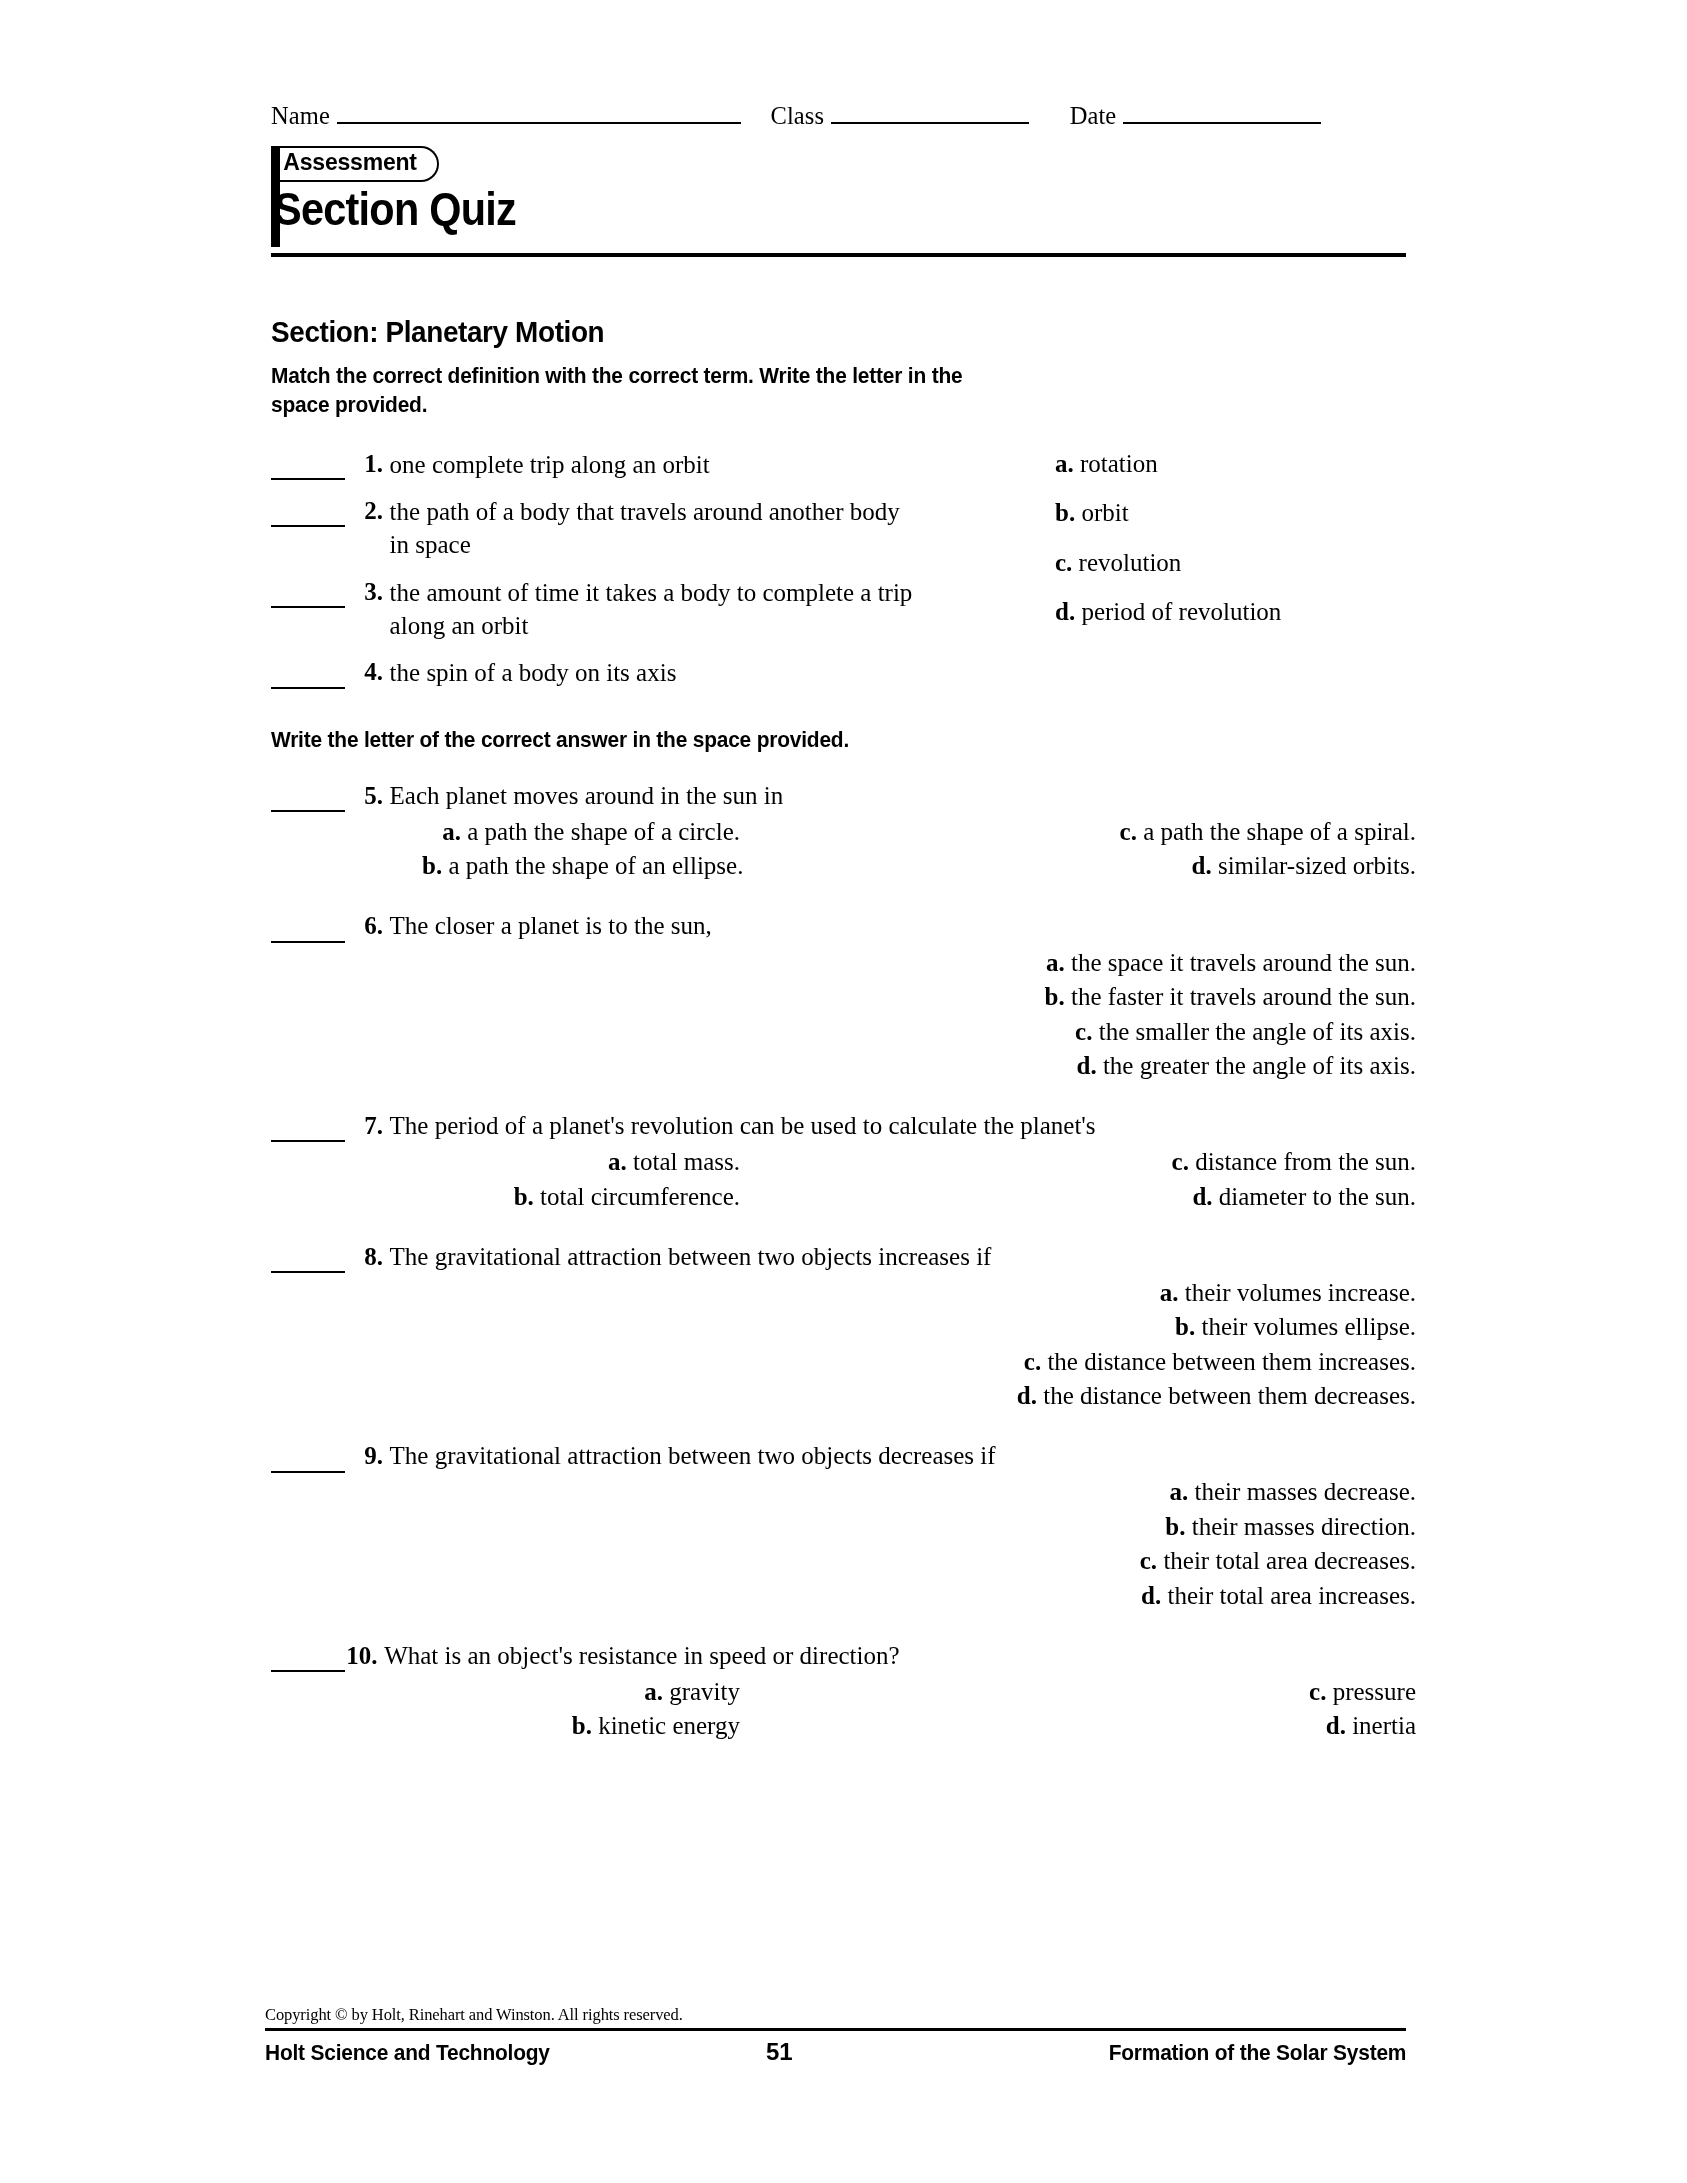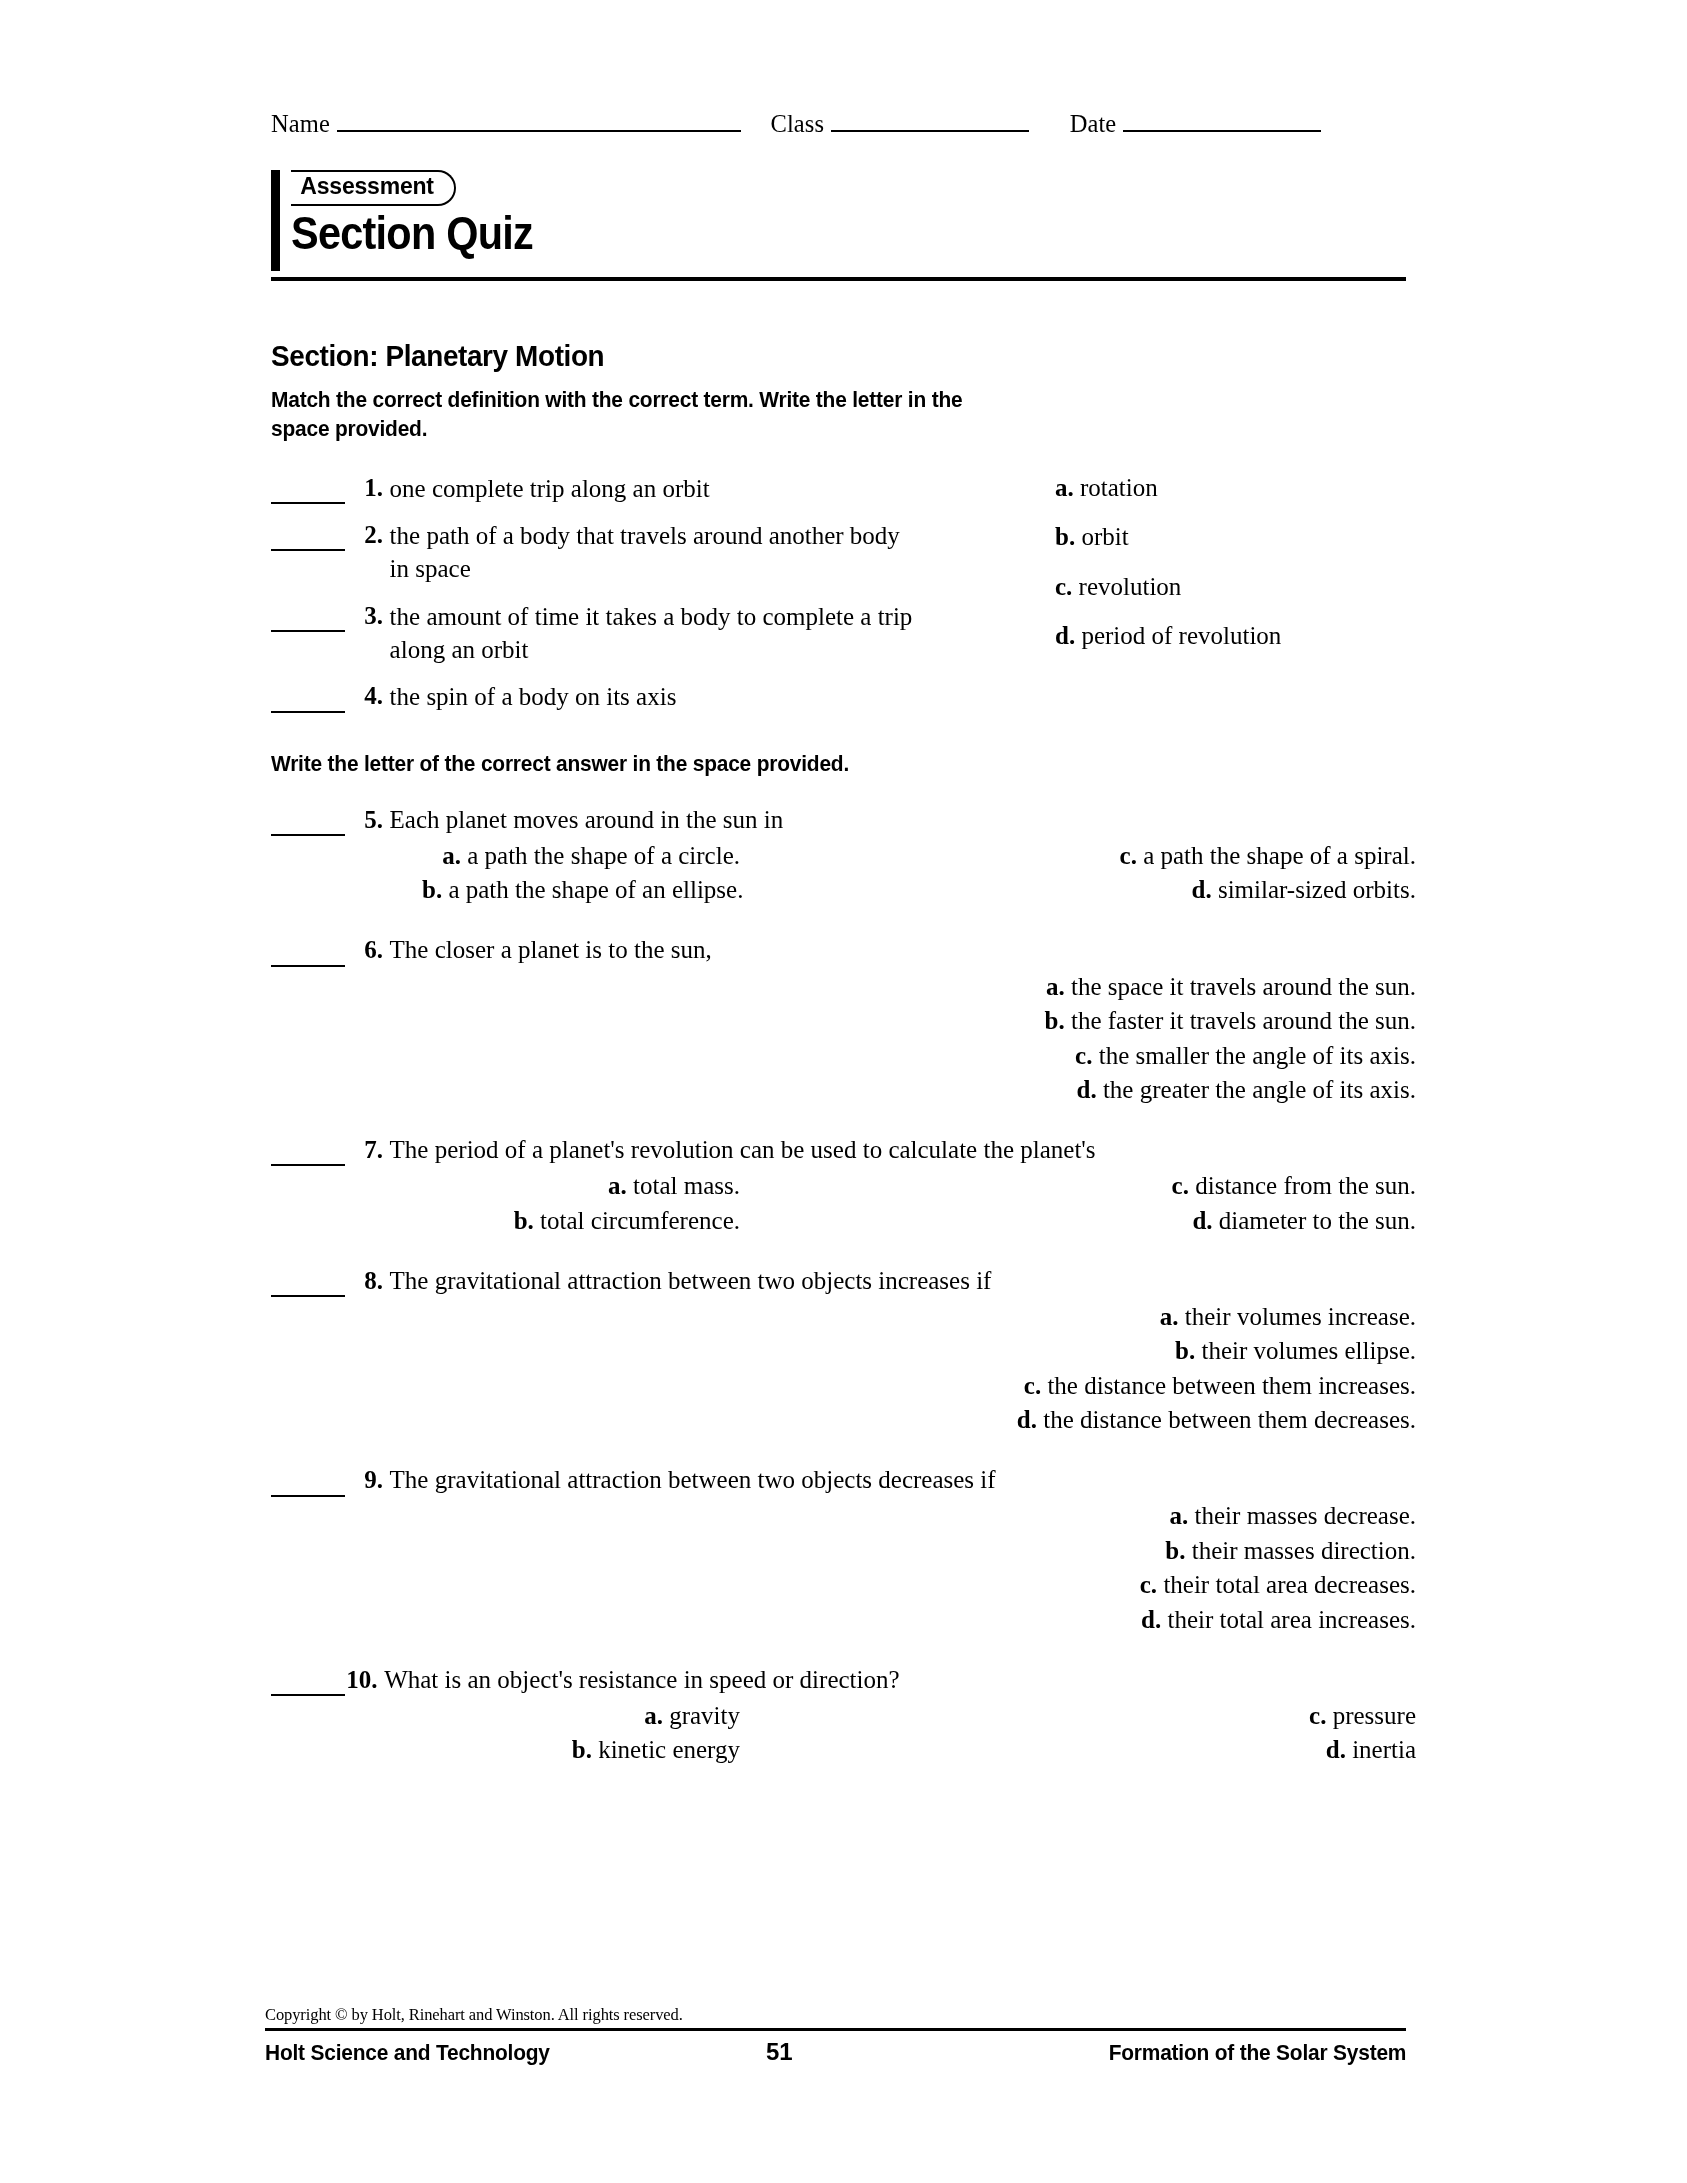--- a/index.html
+++ b/index.html
@@ -13,21 +13,21 @@
     width: 1687px;
     height: 2183px;
     background: #ffffff;
     color: #000000;
     font-family: "Liberation Serif", "DejaVu Serif", serif;
     overflow: hidden;
   }
   .content {
     position: absolute;
     left: 271px;
-    top: 9px;
+    top: 1px;
     width: 1145px;
   }
 
   
   .idrow {
     display: flex;
     align-items: baseline;
     margin-top: 98px;
     font-size: 24.5px;
     letter-spacing: 0.1px;
@@ -40,22 +40,22 @@
   }
   .rule-name  { width: 404px; }
   .rule-class { width: 198px; }
   .rule-date  { width: 198px; }
   .idrow .gap-class { margin-left: 30px; }
   .idrow .gap-date  { margin-left: 41px; }
 
   
   .banner {
     position: relative;
-    margin-top: 32px;
-    padding-left: 20px;
+    margin-top: 16px;
+    padding-left: 3px;
     height: 101px;
   }
   .banner .bar {
     position: absolute;
     left: 0;
     top: 0;
     width: 8.6px;
     height: 101px;
     background: #000;
   }

